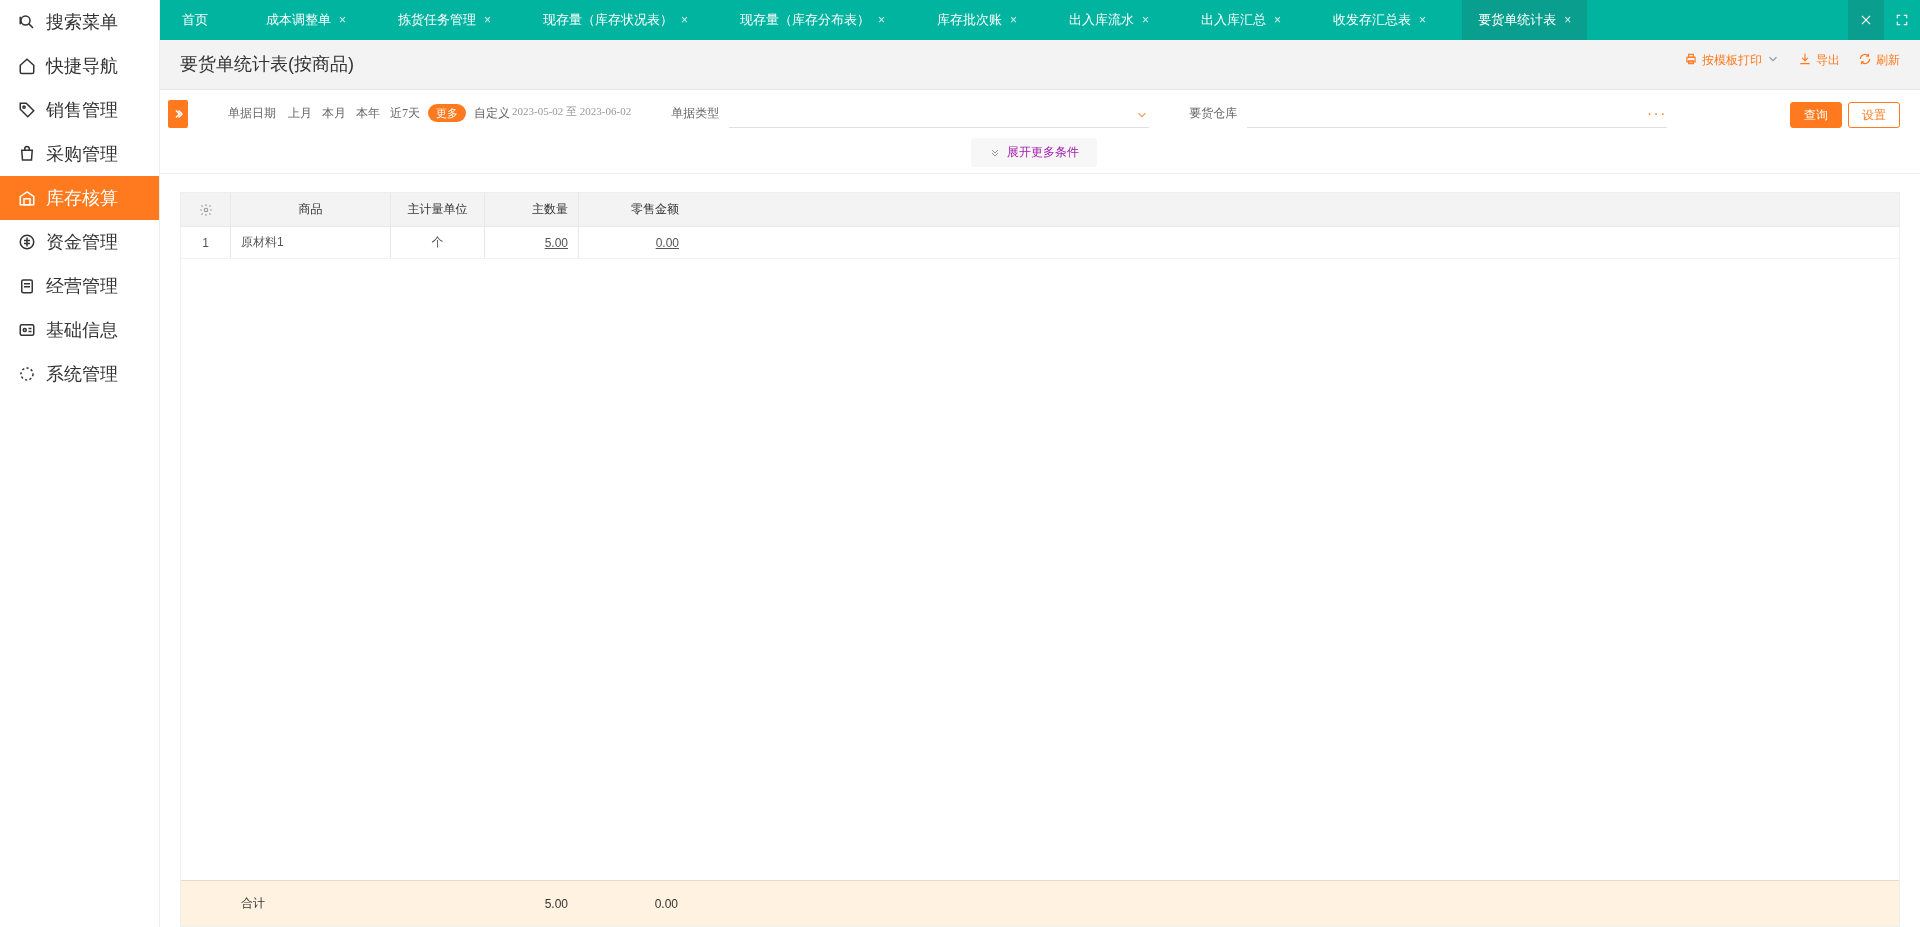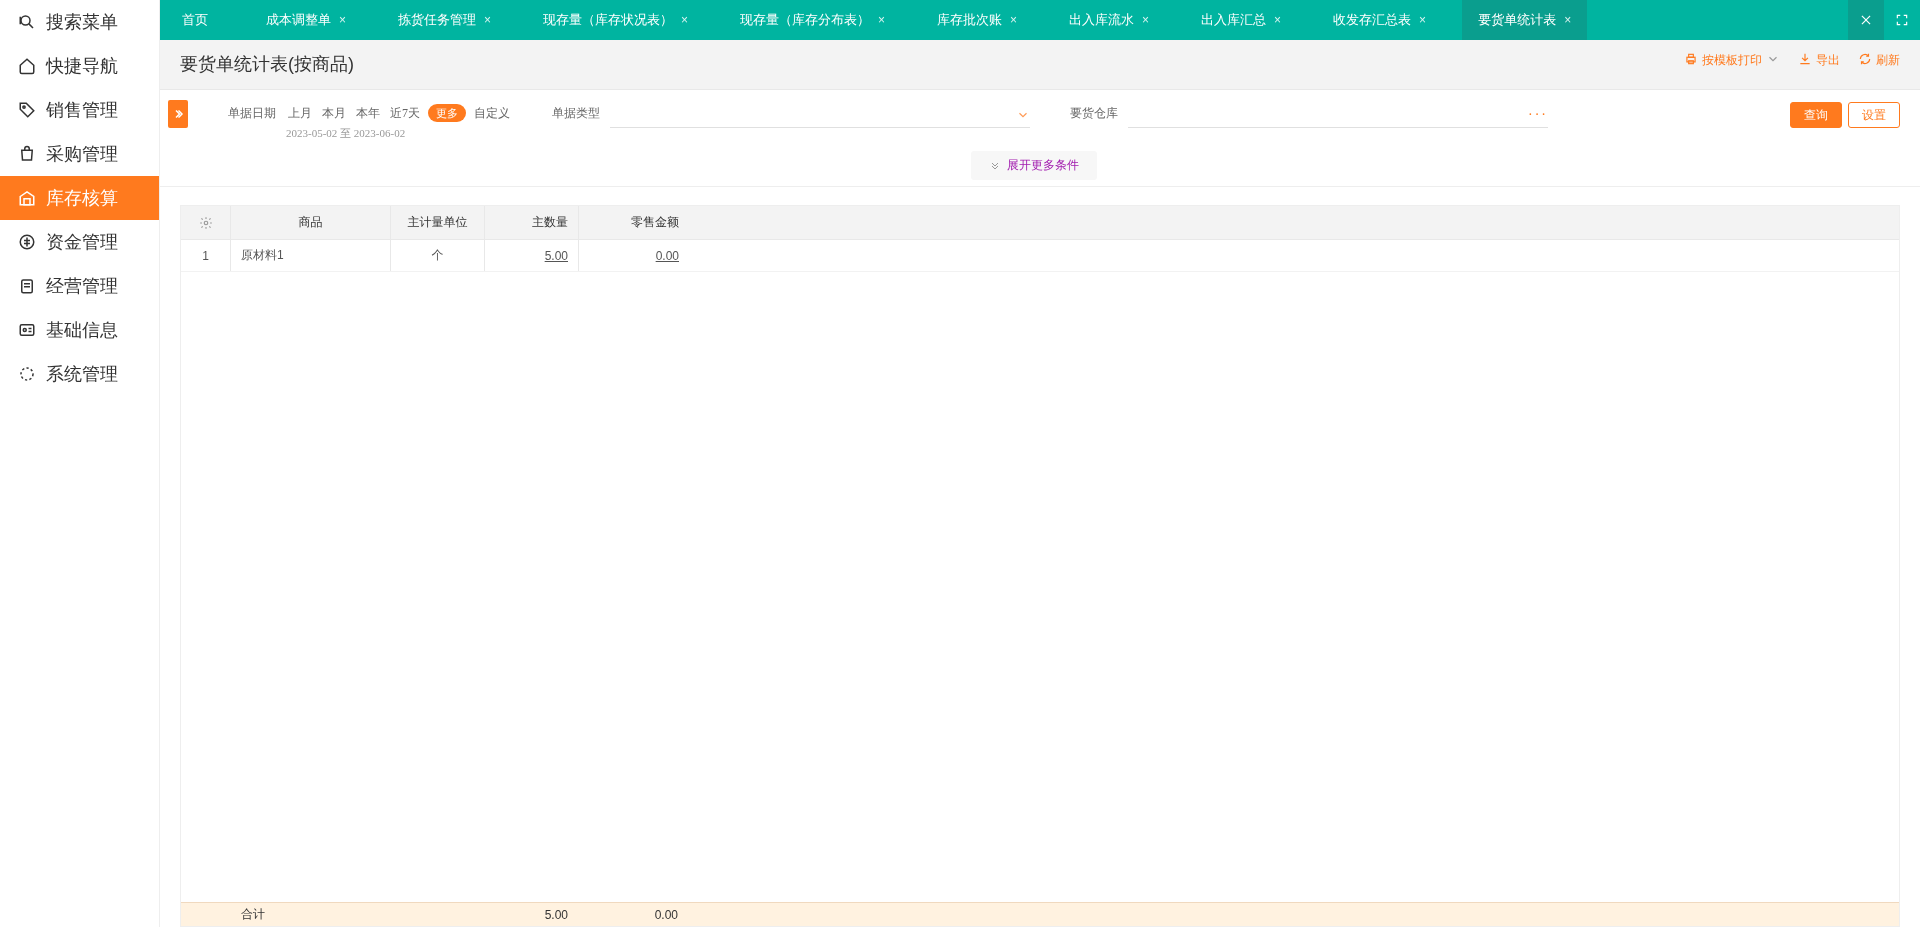--- a/index.html
+++ b/index.html
@@ -35,21 +35,21 @@
 .hact { display:flex; align-items:center; gap:4px; cursor:pointer; color:#ff7a1e; }
 .hact svg { width:14px; height:14px; }
 .hact .chev { color:#999; }
 
 
 .filter-area { padding:12px 20px 0 8px; background:#fff; position:relative; }
 .collapse-handle { position:absolute; left:8px; top:10px; width:20px; height:28px; background:#ff7a1e; border-radius:2px; display:flex; align-items:center; justify-content:center; cursor:pointer; color:#fff; }
 .filter-row { display:flex; align-items:flex-start; padding-left:60px; gap:40px; }
 .fld { display:flex; align-items:flex-start; gap:10px; font-size:12px; }
 .fld-label { color:#666; line-height:22px; white-space:nowrap; }
-.date-picks { display:flex; flex-direction:column; }
+.date-picks { display:flex; flex-direction:row; }
 .date-tabs { display:flex; align-items:center; gap:6px; color:#666; }
 .date-tabs span { cursor:pointer; padding:0 2px; line-height:22px; }
 .date-tabs .pill { background:#ff7a1e; color:#fff; border-radius:10px; padding:0 8px; font-size:11px; line-height:18px; }
 .date-range { color:#999; margin-top:2px; font-size:11px; }
 .select-box { width:420px; height:26px; border-bottom:1px solid #e0e0e0; display:flex; align-items:center; justify-content:flex-end; color:#ff9a55; cursor:pointer; }
 .select-box svg { width:14px; height:14px; }
 .warehouse-box { width:420px; height:26px; border-bottom:1px solid #e0e0e0; display:flex; align-items:center; justify-content:flex-end; color:#ff7a1e; font-size:14px; letter-spacing:2px; cursor:pointer; }
 .filter-btns { margin-left:auto; display:flex; flex-direction:row; gap:6px; }
 .btn { min-width:52px; height:26px; border-radius:3px; display:flex; align-items:center; justify-content:center; font-size:12px; cursor:pointer; padding:0 10px; }
 .btn-primary { background:#ff7a1e; color:#fff; border:1px solid #ff7a1e; }
@@ -66,21 +66,21 @@
 .col-gear { width:50px; justify-content:center; color:#999; }
 .col-idx { width:50px; justify-content:center; }
 .col-prod { width:160px; }
 .col-unit { width:94px; justify-content:center; }
 .col-qty { width:94px; justify-content:flex-end; }
 .col-amt { width:110px; justify-content:flex-end; border-right:none; }
 .tbody { flex:1; overflow:auto; }
 .trow { display:flex; height:32px; border-bottom:1px solid #f2f2f2; }
 .trow .td { color:#555; }
 .td .u { text-decoration:underline; cursor:pointer; }
-.tfoot { display:flex; height:24px; background:#fff2e0; border-top:1px solid #f0d9bf; align-items:center;text-align:right; }
+.tfoot { display:flex; height:46px; background:#fff2e0; border-top:1px solid #f0d9bf; align-items:center;text-align:right; }
 .tfoot .td { border-right:1px solid transparent; font-weight:500; }
 
 .gear svg { width:14px; height:14px; }
 </style>
 </head>
 <body>
 
 <div class="app">
 
   <div class="sidebar">

